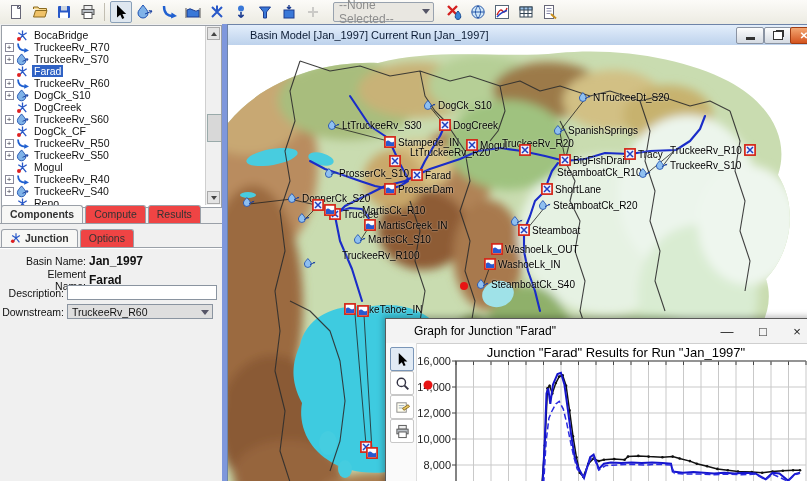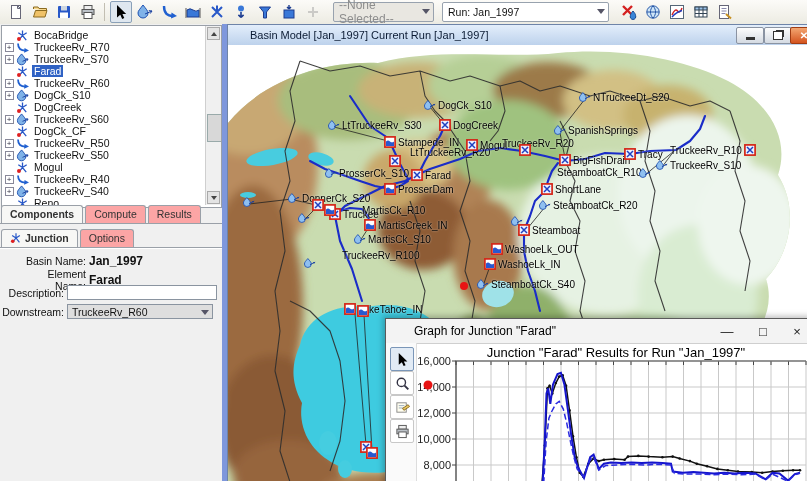--- a/index.html
+++ b/index.html
@@ -36,21 +36,21 @@
   .tlabel.sel{background:#2f62c4;color:#fff;}
   .tscroll{position:absolute;right:0;top:0;width:15px;height:179px;background:#f0f0f0;border-left:1px solid #cfcfcf;}
   .sarr{position:absolute;left:1px;width:13px;height:13px;background:#e4e4e4;border:1px solid #aaa;
     box-sizing:border-box;display:flex;align-items:center;justify-content:center;}
   .sarr span{width:0;height:0;border-left:3px solid transparent;border-right:3px solid transparent;}
   .sarr.up span{border-bottom:4px solid #444;}
   .sarr.down span{border-top:4px solid #444;}
   .sthumb{position:absolute;left:1px;top:88px;width:13px;height:26px;background:#d8d8d8;border:1px solid #9aa;}
   .tabs{position:absolute;left:1px;display:flex;align-items:flex-end;height:18px;}
   .tab{display:inline-flex;align-items:center;gap:3px;padding:2px 8px 3px 8px;margin-right:2px;
-    font-size:10.5px;background:#fca5a5;border:1px solid #9aa0a8;border-bottom:none;
+    font-size:10.5px;background:#ef4444;border:1px solid #9aa0a8;border-bottom:none;
     border-radius:3px 3px 0 0;color:#333;}
   .tab.active{background:#f7f7f5;font-weight:bold;}
   .tab .icn{width:12px;height:12px;}
   #exp-tabs{top:181px;}
   .tabline{position:absolute;left:0;width:222px;height:1px;background:#9aa0a8;}
   #ed-tabs{top:205px;}
   .form{position:absolute;left:0;top:224px;width:222px;height:120px;background:#f0f0f0;
     border-top:1px solid #fff;}
   .frow{position:absolute;left:0;width:222px;display:flex;align-items:center;}
   .flabel{width:64px;text-align:right;margin-right:3px;font-size:10.5px;}
@@ -218,24 +218,20 @@
         <span class="tbtn disabled">
           <span class="icn" style="width:16px;height:16px">
             <svg viewBox="0 0 16 16">
               <path d="M8 3 v10 M3 8 h10" stroke="#9a9a9a" stroke-width="2"></path>
             </svg>
           </span>
         </span>
       </div>
     <div class="combo disabled" style="width:78px;margin-left:8px">
       <span style="font-size:12px">--None Selected--</span>
-      <span class="arr"></span>
-    </div>
-    <div class="combo" style="width:144px;margin-left:8px">
-      <span style="font-size:10.5px">Run: Jan_1997</span>
       <span class="arr"></span>
     </div>
     <div class="tbgroup" id="tb-right" style="margin-left:8px">
         <span class="tbtn">
           <span class="icn" style="width:16px;height:16px">
             <svg viewBox="0 0 16 16">
               <path d="M2 2 L11 11 M11 2 L2 11" stroke="#d42020" stroke-width="2.4"></path>
               <path d="M12 7 c1.8 2.2 2.6 3.2 2.6 4.6 a2.8 2.8 0 1 1 -5.2 0 C9.4 10.2 10.2 9.2 12 7 Z" fill="#3a86d8" stroke="#184a90"></path>
             </svg>
           </span>

